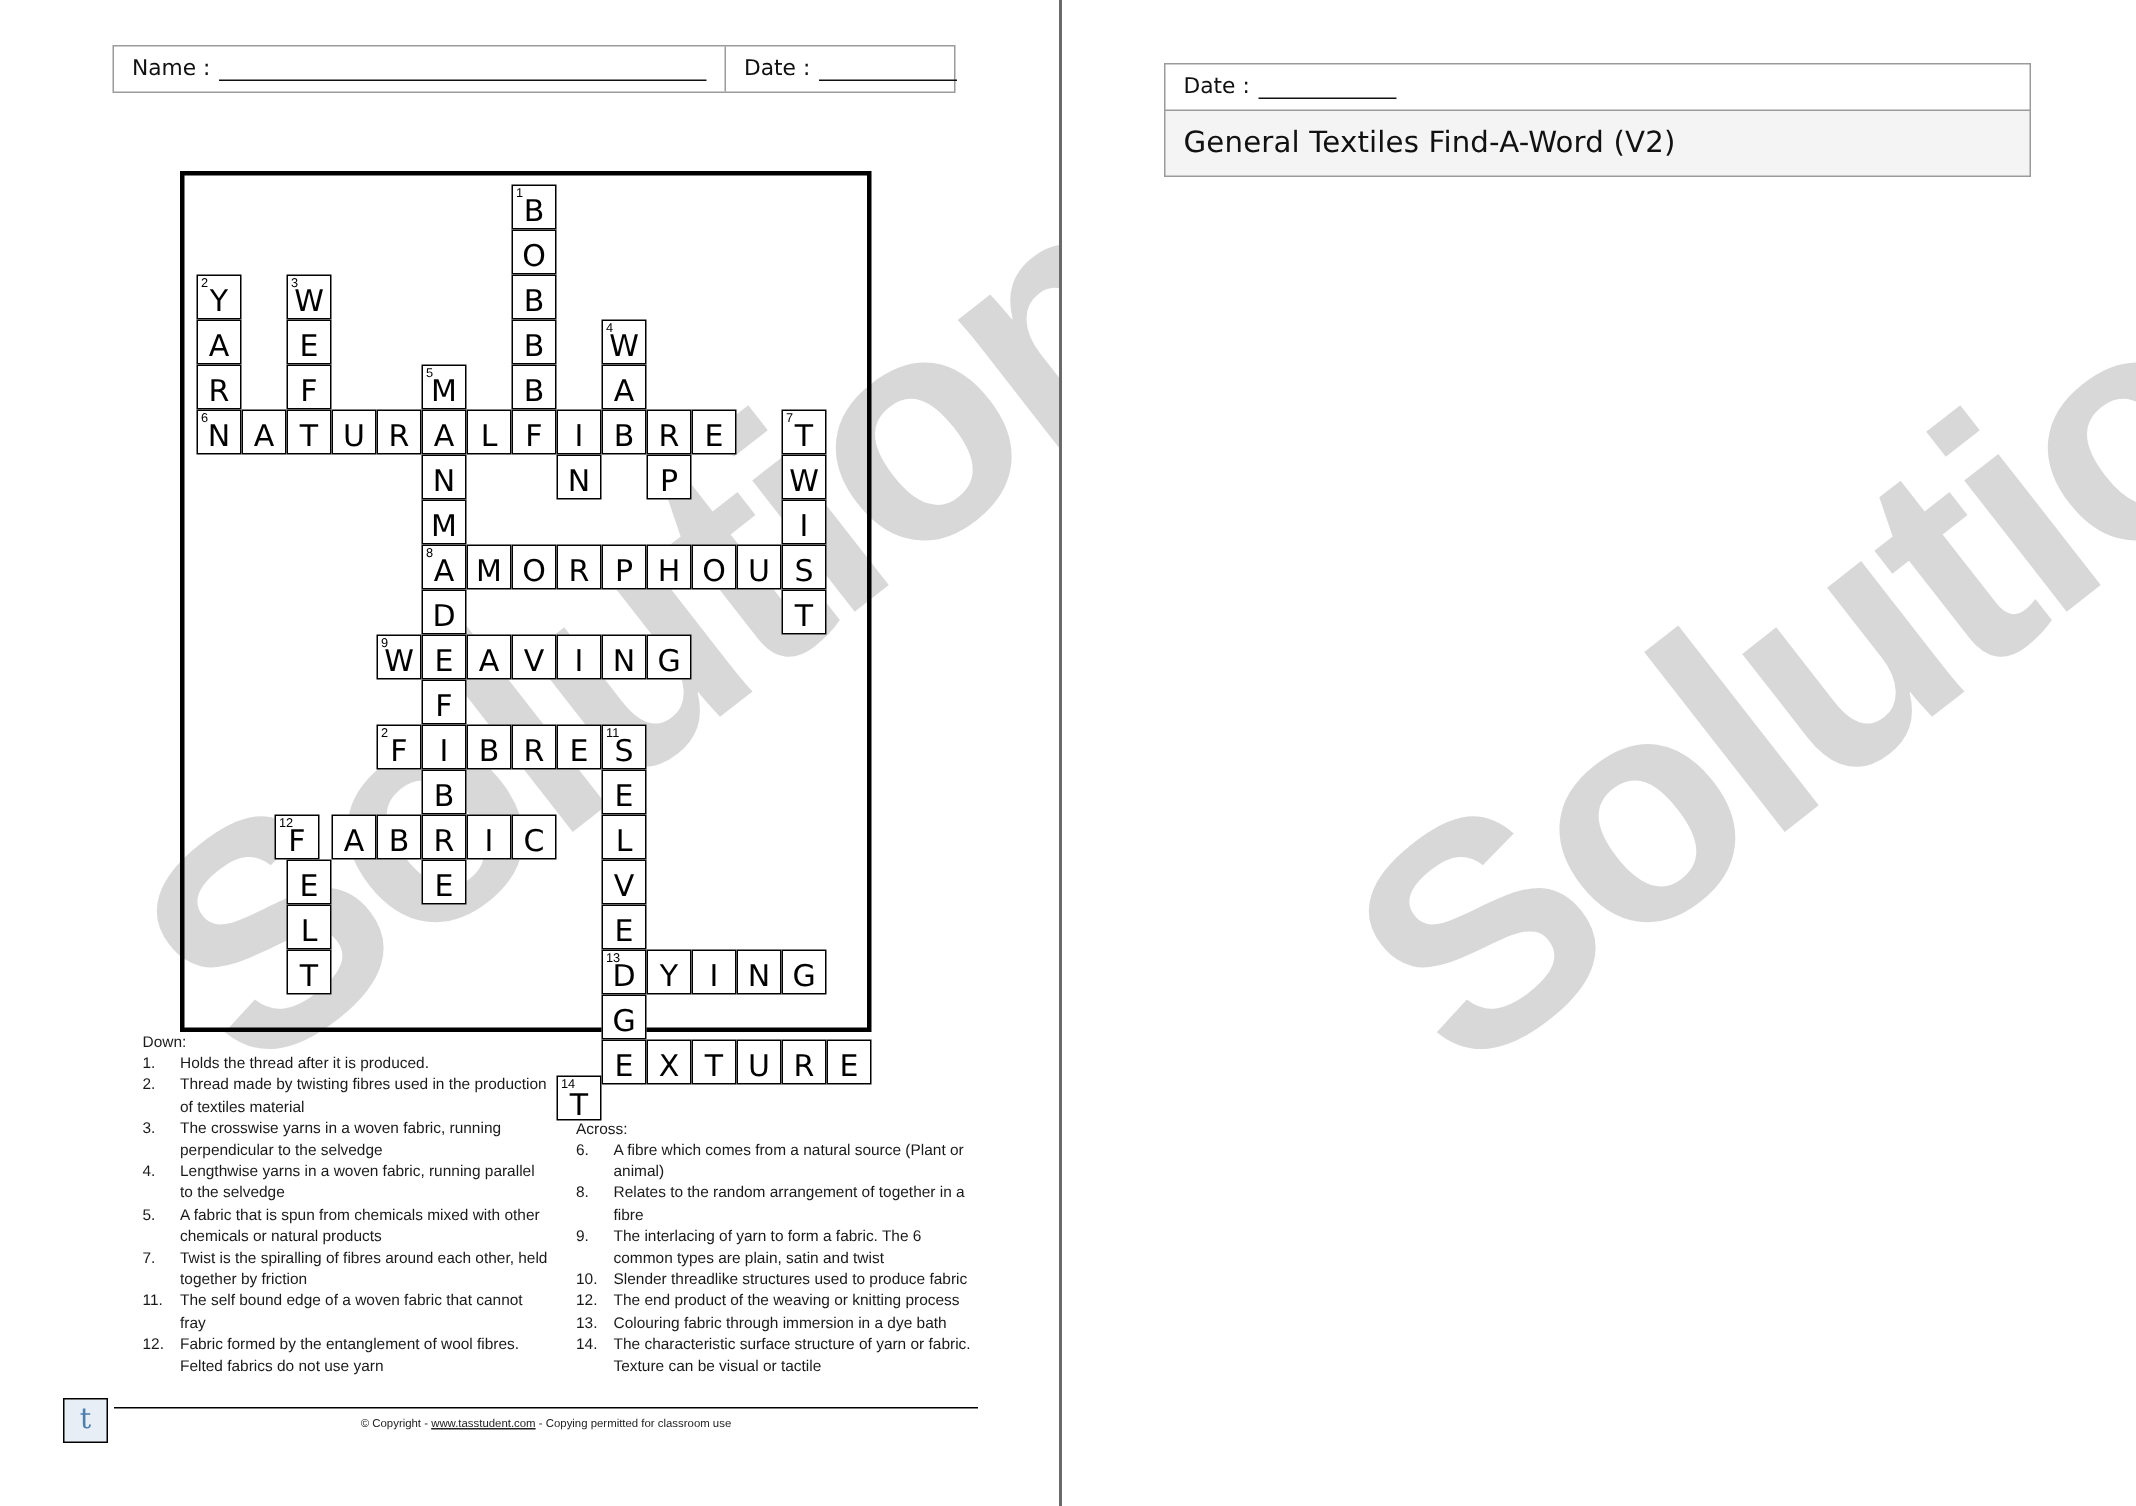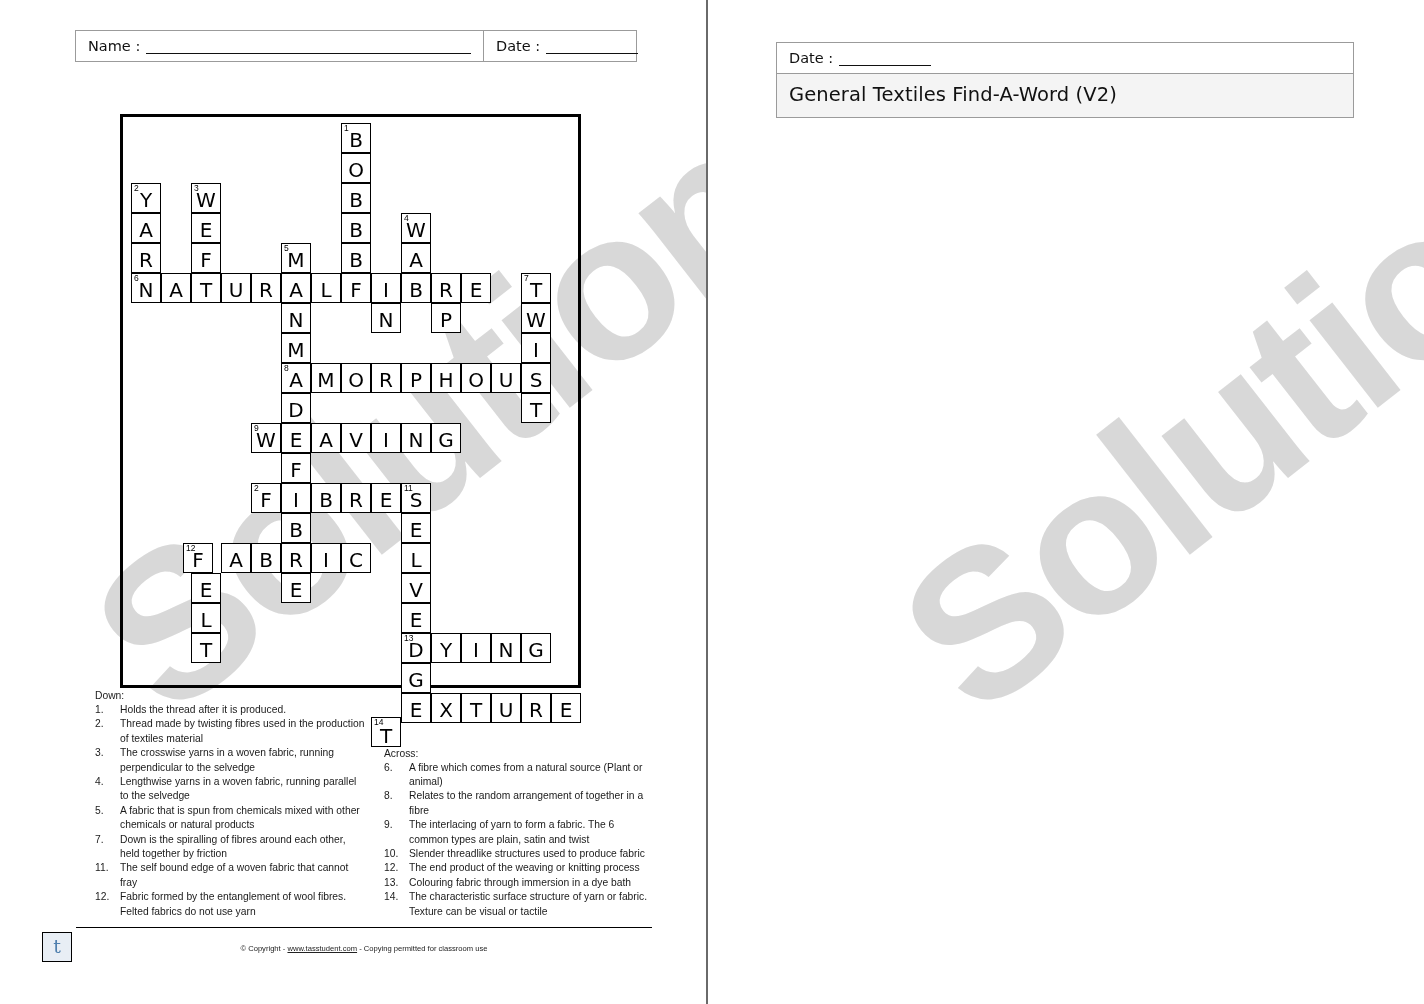--- a/index.html
+++ b/index.html
@@ -161,21 +161,21 @@
     left:50%; top:48%;
     transform:translate(-50%,-50%);
     font-family:"DejaVu Serif", serif;
     font-size:19px;
     color:#4e7fae;
   }
   .footer-line {
     flex:1;
     border-top:1.3px solid #000;
     text-align:center;
-    padding-top:16px;
+    padding-top:5px;
     font-family:"Liberation Sans", sans-serif;
     font-size:7.6px;
     color:#222;
     margin-left:4px;
     margin-bottom:9px;
   }
   .footer-line a { color:#222; text-decoration:underline; }
 </style>
 </head>
 <body>
@@ -495,21 +495,21 @@
             <div class="clue-item">
               <span class="clue-no">4.</span>
               <span class="clue-tx">Lengthwise yarns in a woven fabric, running parallel to the selvedge</span>
             </div>
             <div class="clue-item">
               <span class="clue-no">5.</span>
               <span class="clue-tx">A fabric that is spun from chemicals mixed with other chemicals or natural products</span>
             </div>
             <div class="clue-item">
               <span class="clue-no">7.</span>
-              <span class="clue-tx">Down is the spiralling of fibres around each other, held together by friction</span>
+              <span class="clue-tx">Twist is the spiralling of fibres around each other, held together by friction</span>
             </div>
             <div class="clue-item">
               <span class="clue-no">11.</span>
               <span class="clue-tx">The self bound edge of a woven fabric that cannot fray</span>
             </div>
             <div class="clue-item">
               <span class="clue-no">12.</span>
               <span class="clue-tx">Fabric formed by the entanglement of wool fibres. Felted fabrics do not use yarn</span>
             </div>
           </div>

